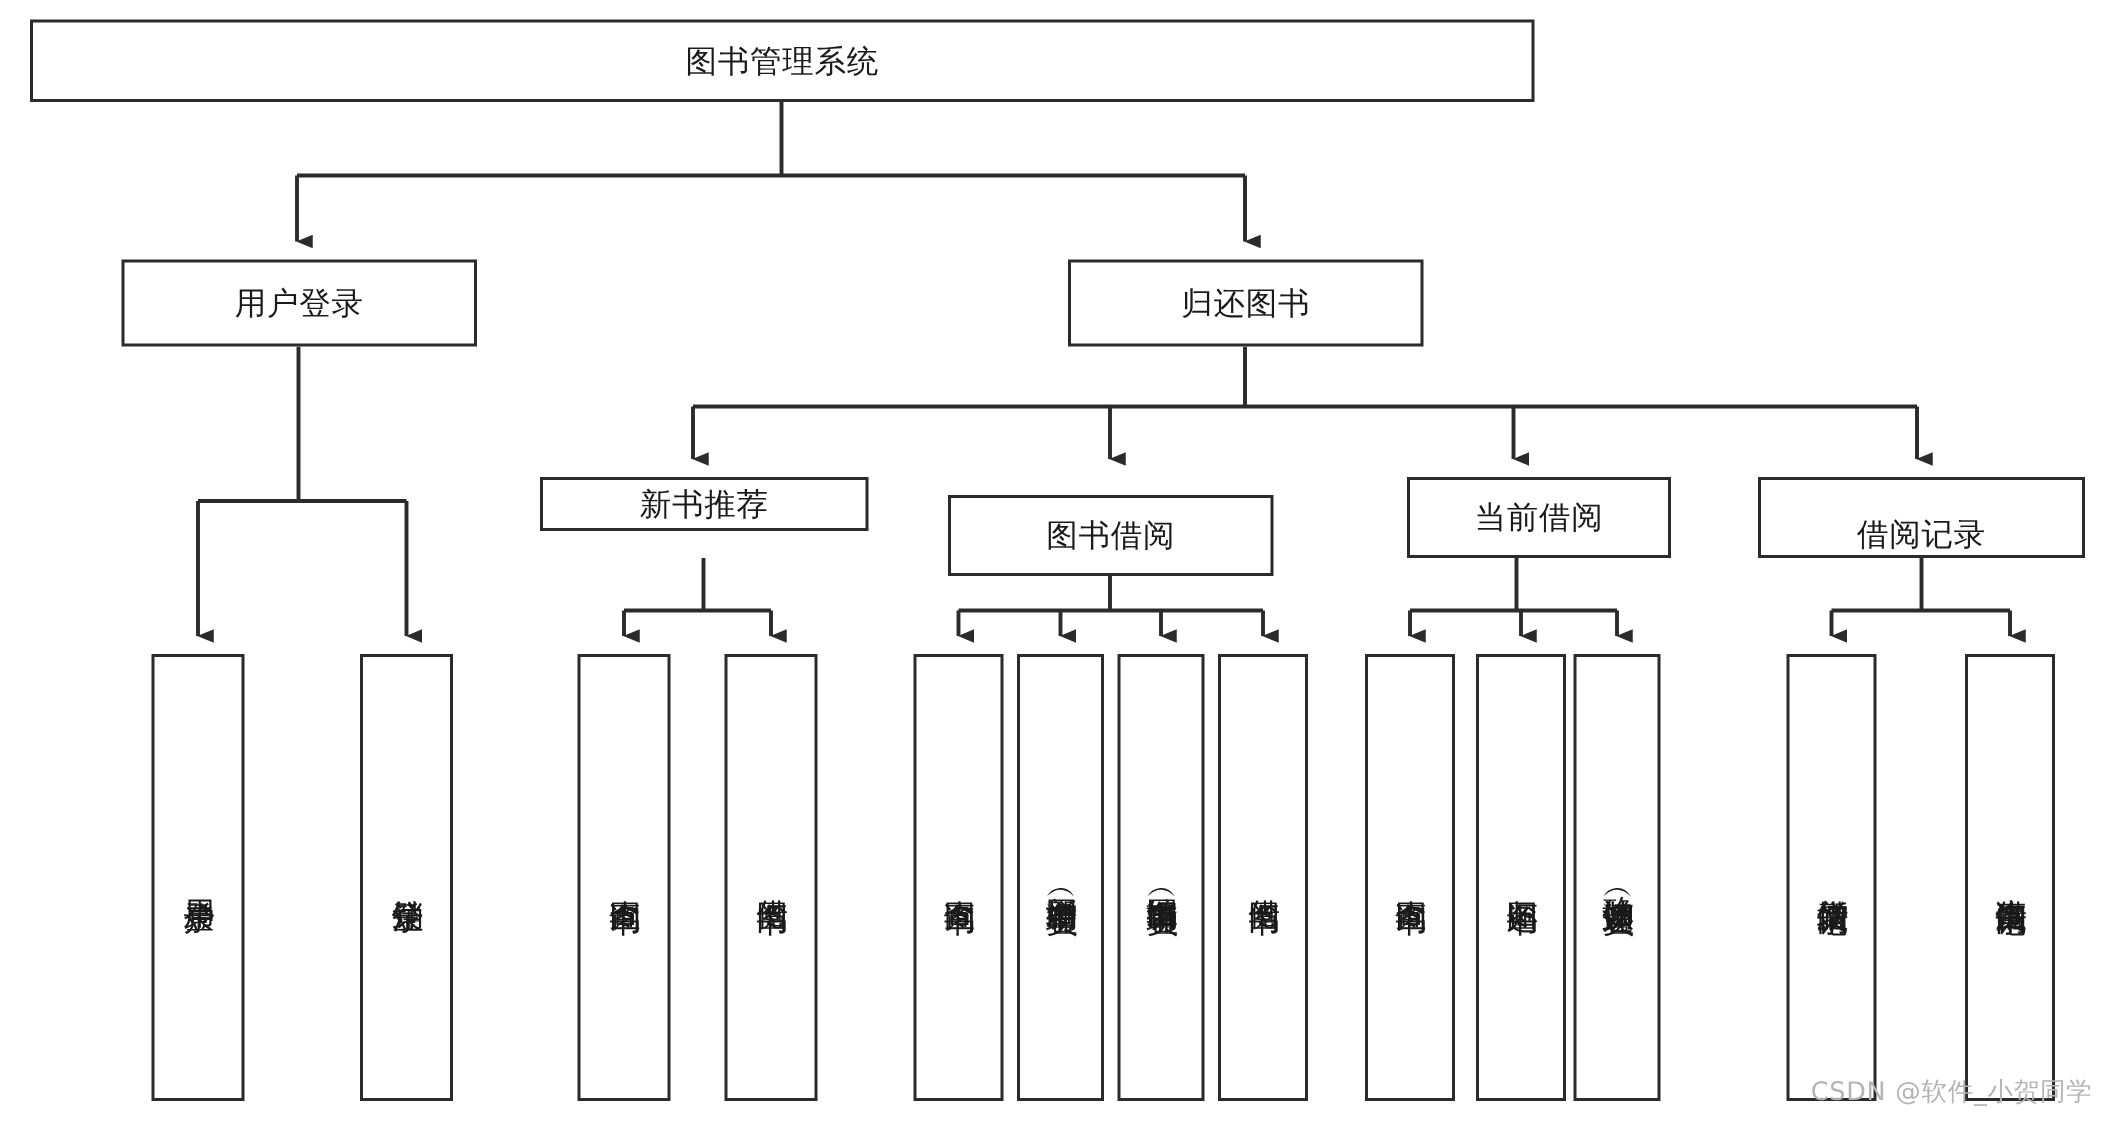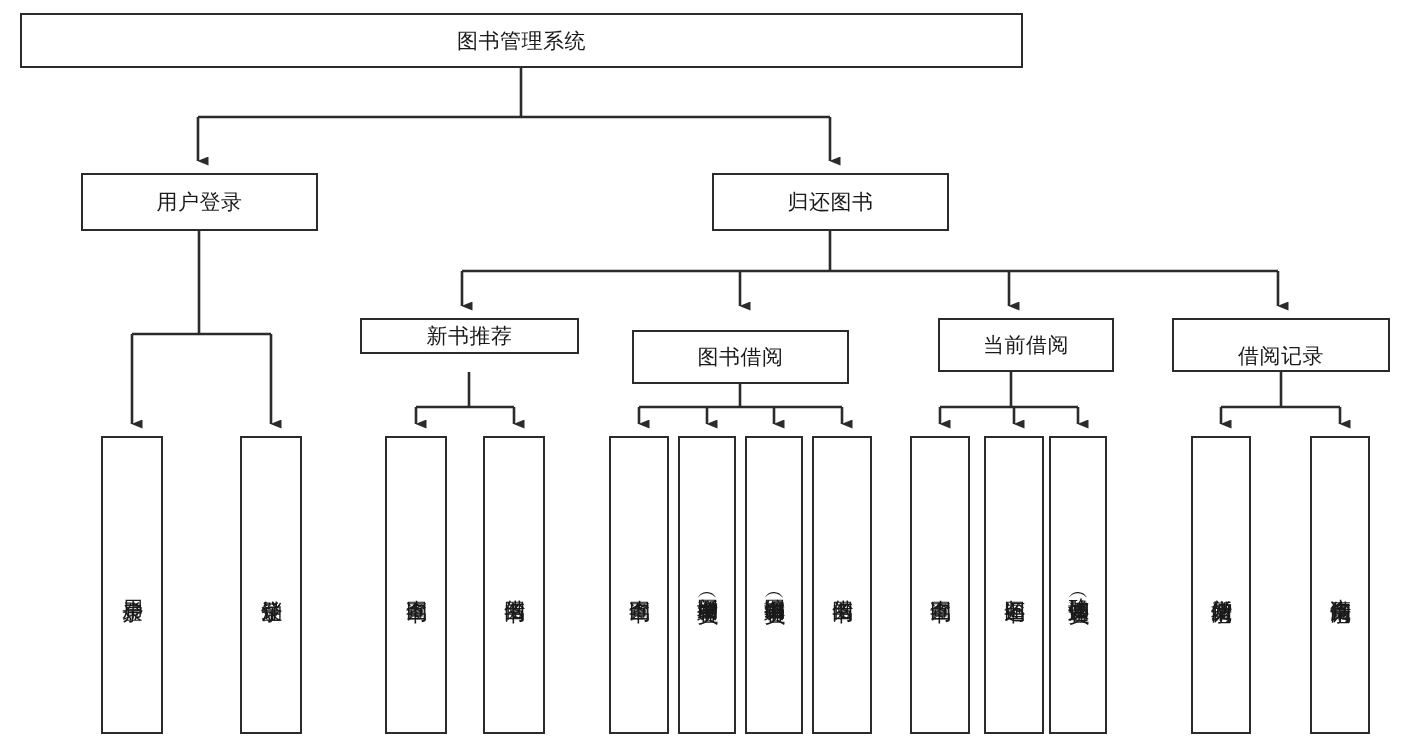--- a/index.html
+++ b/index.html
@@ -166,13 +166,14 @@
         <span class="vlabel">确认归还（管理员）</span>
       </div>
       <div class="node vert" style="left: 1191px; top: 436px; width: 60px; height: 298px;">
         <span class="vlabel">新增借阅记录</span>
       </div>
       <div class="node vert" style="left: 1310px; top: 436px; width: 60px; height: 298px;">
         <span class="vlabel">查询借阅记录</span>
       </div>
     </div>
 
+  <div id="watermark">CSDN @软件_小贺同学</div>
 </div>
 
 </body></html>

